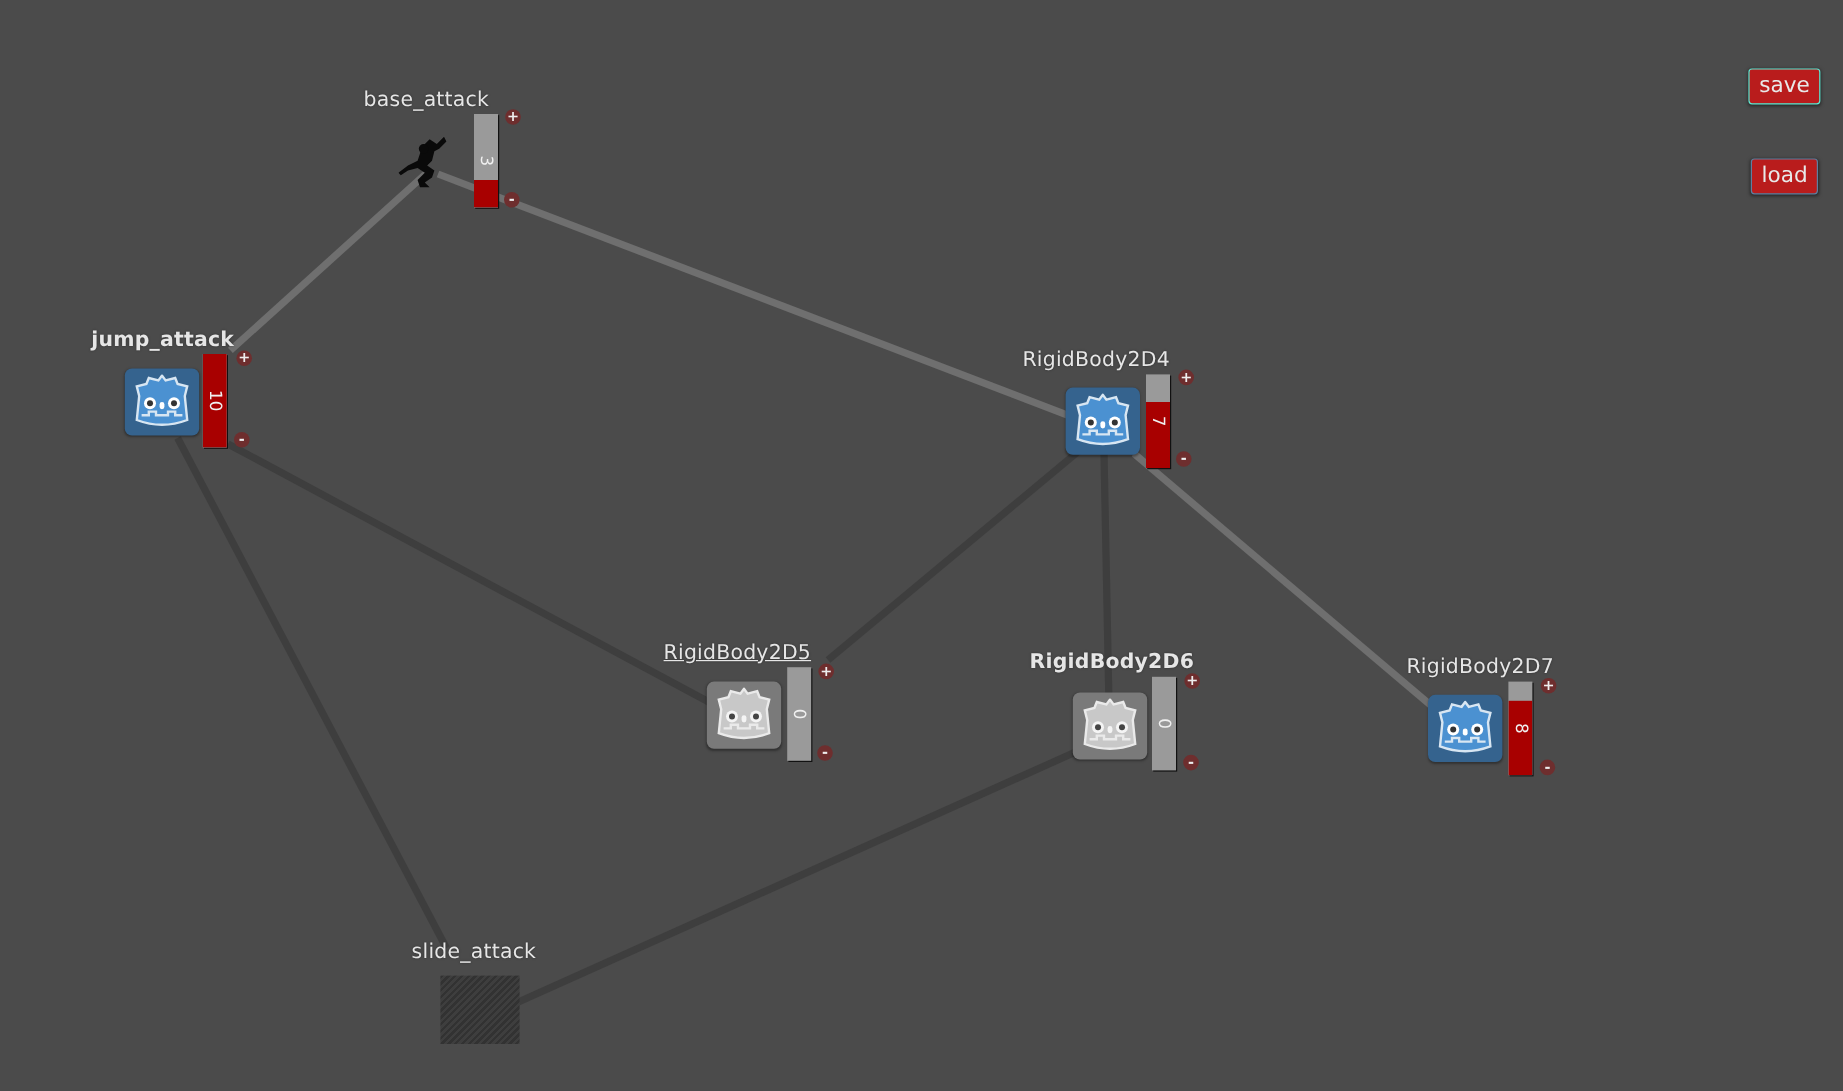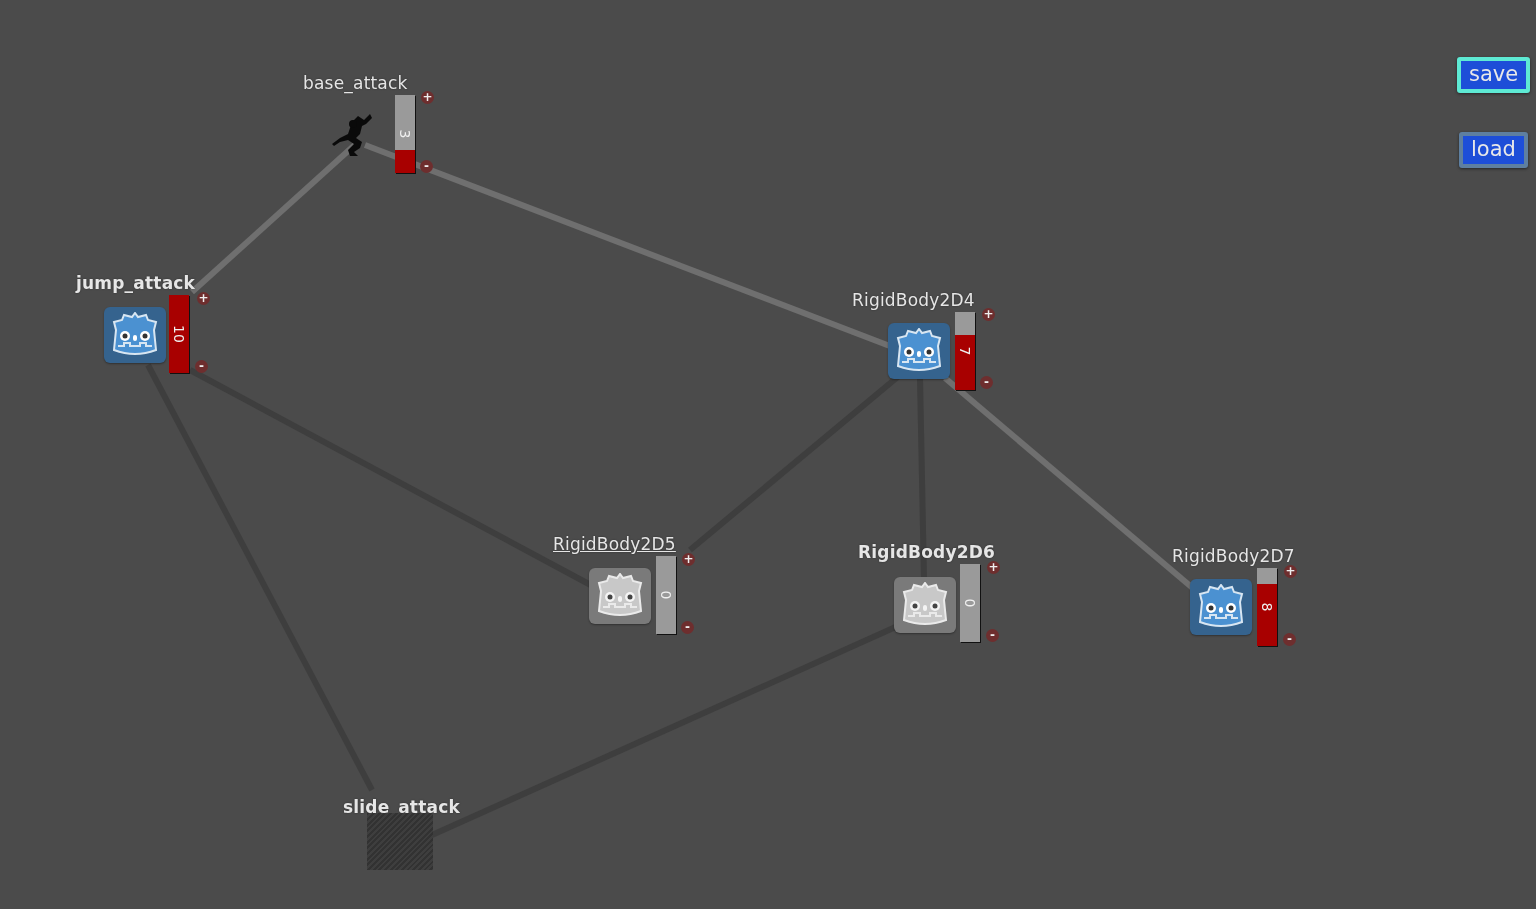--- a/index.html
+++ b/index.html
@@ -32,22 +32,22 @@
     transform: translate(-50%, -50%) rotate(90deg);
     color: #f0f0f0; font-size: 14px; font-family: "DejaVu Sans", sans-serif;
   }
   .pm {
     position: absolute; width: 13px; height: 13px; border-radius: 50%;
     background: #6e2e2e; color: #eee; font-size: 12px; line-height: 12px;
     text-align: center; font-weight: bold; cursor: pointer;
   }
   .btn {
     position: absolute; height: 28px; padding: 0 8px;
-    background: #1d4ed8; color: #e8e8e8; font-size: 21px; line-height: 27px;
-    border: 4px solid #5eead4; border-radius: 3px; cursor: pointer;
+    background: #b91c1c; color: #e8e8e8; font-size: 18px; line-height: 27px;
+    border: 1px solid #5eead4; border-radius: 3px; cursor: pointer;
     box-shadow: 0 1px 3px rgba(0,0,0,0.5);
   }
   .btn.focused { border-color: #5e7fa0; }
   .pattern-box {
     position: absolute; width: 66px; height: 57px;
     background: repeating-linear-gradient(135deg, #323232 0 2px, #3e3e3e 2px 4px);
   }
 </style>
 </head>
 <body>
@@ -180,18 +180,18 @@
   </div>
   <div class="bar" style="left:112px;top:23px;height:78px;">
     <div class="bar-fill" style="height:80%;"></div>
     <span class="bar-value">8</span>
   </div>
   <div class="pm" style="left:139px;top:20px;">+</div>
   <div class="pm" style="left:138px;top:88px;">-</div>
 </div>
 
 <div class="node" style="left:330px;top:775px;">
-  <div class="node-label" style="left:13px;top:22px;font-weight:bold;">slide_attack</div>
+  <div class="node-label" style="left:13px;top:8px;">slide_attack</div>
   <div class="pattern-box" style="left:37px;top:38px;"></div>
 </div>
 
 <div class="btn" style="left:1457px;top:57px;">save</div>
 <div class="btn focused" style="left:1459px;top:132px;">load</div>
 
 </body></html>

